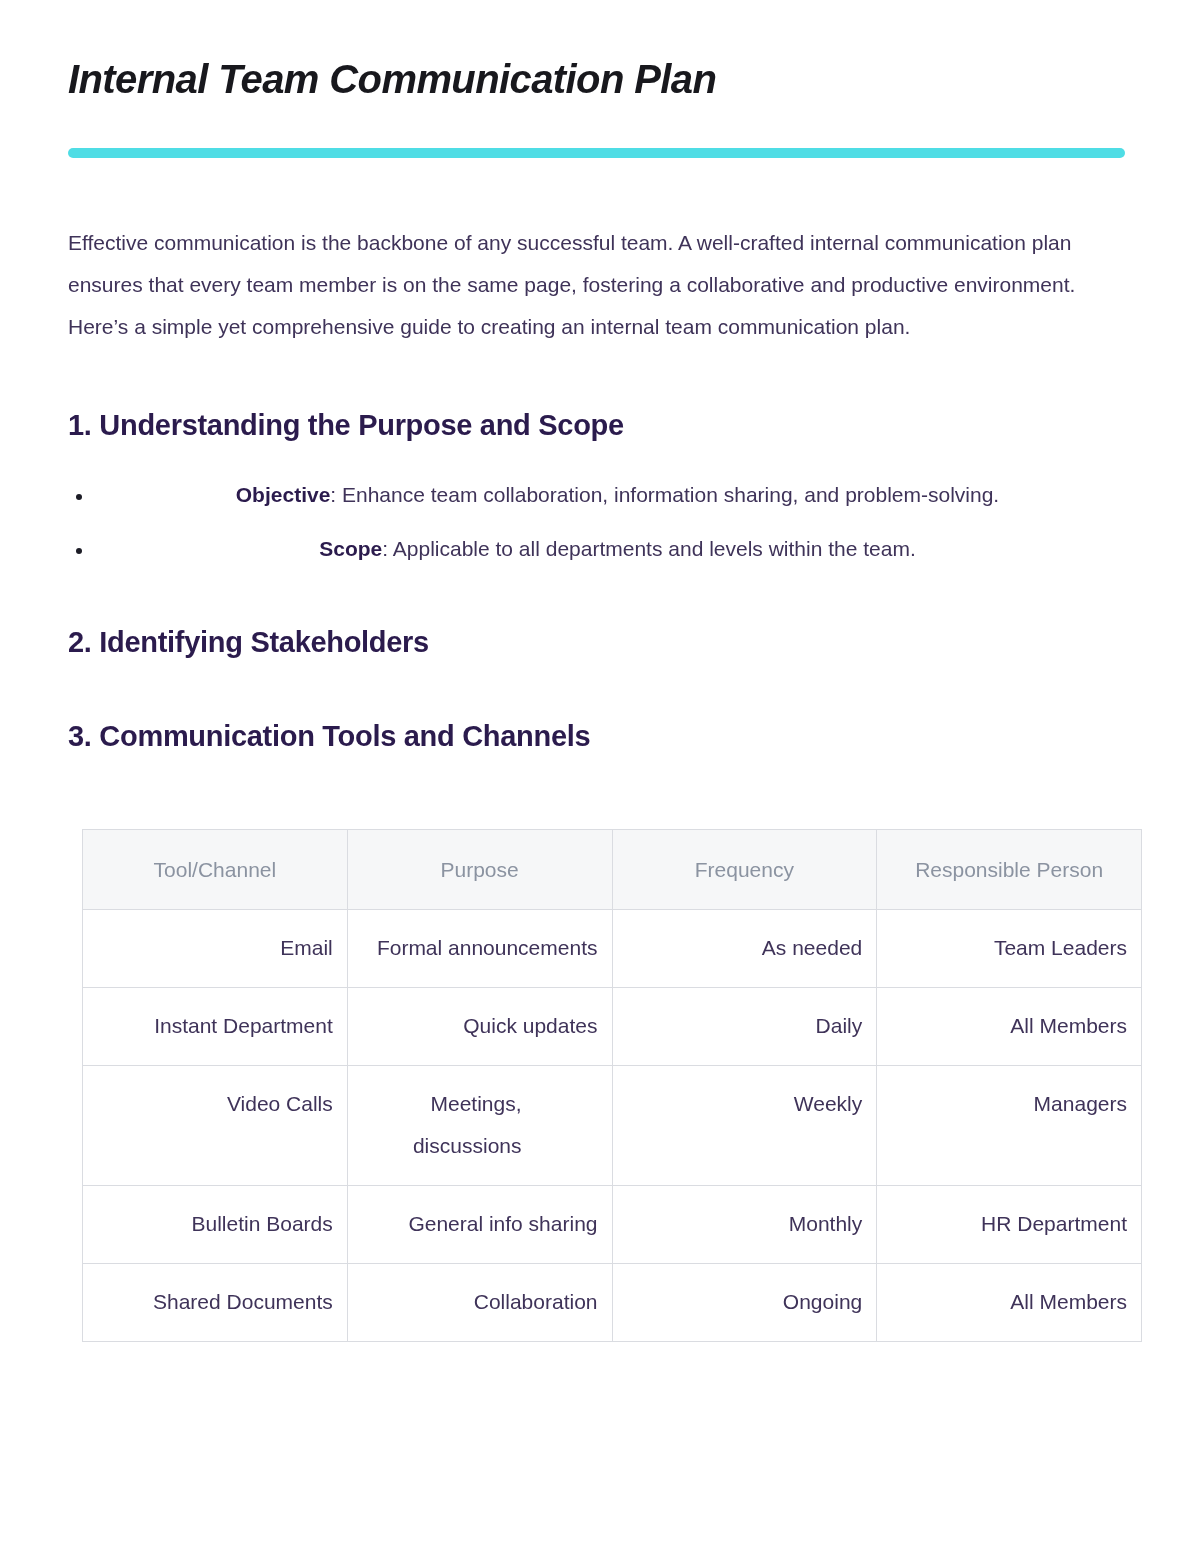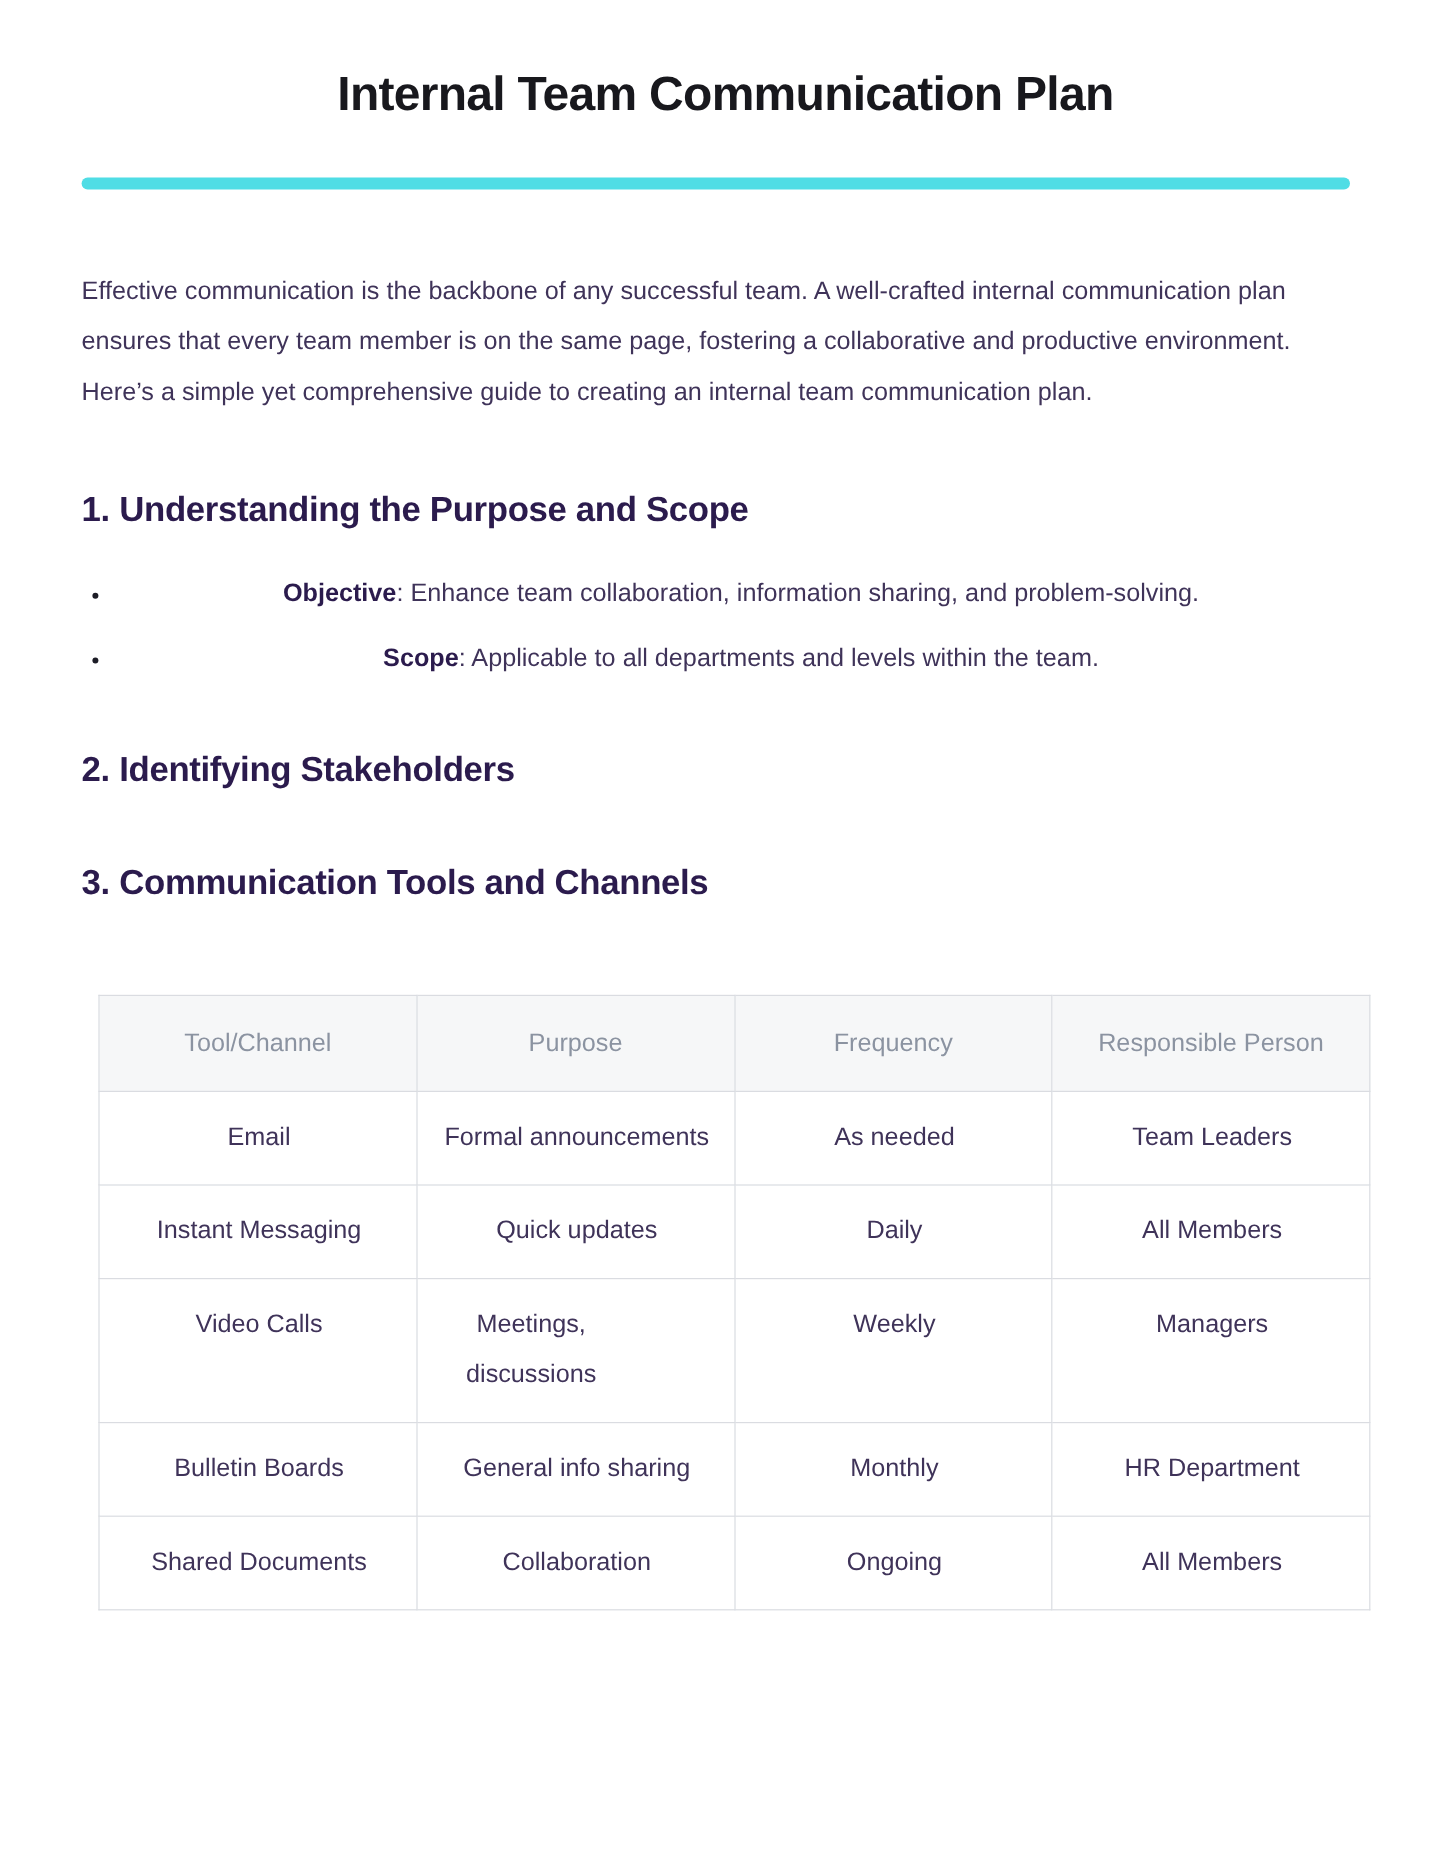--- a/index.html
+++ b/index.html
@@ -25,22 +25,22 @@
     background: #ffffff;
     overflow: hidden;
     position: relative;
   }
   .doc-title {
     margin: 26px 0 0 0;
     font-size: 40px;
     line-height: 46px;
     font-weight: 700;
     letter-spacing: -0.6px;
-    text-align: center;
     color: var(--title);
+    font-style: italic;
   }
   .divider {
     margin-top: 46px;
     height: 10px;
     width: 1057px;
     border-radius: 6px;
     background: var(--accent);
   }
   .intro {
     margin: 64px 0 0 0;
@@ -88,21 +88,21 @@
     font-size: 21px;
     line-height: 25px;
     text-align: center;
     padding: 27px 12px;
   }
   table.comm-table td {
     border: 1px solid var(--table-border);
     color: var(--body-text);
     font-size: 21px;
     line-height: 42px;
-    text-align: center;
+    text-align: right;
     vertical-align: top;
     padding: 17px 14px 18px 16px;
   }
 </style>
 </head>
 <body>
 
 <div class="page">
 
   <h1 class="doc-title">Internal Team Communication Plan</h1>
@@ -131,21 +131,21 @@
       </tr>
     </thead>
     <tbody>
       <tr>
         <td>Email</td>
         <td>Formal announcements</td>
         <td>As needed</td>
         <td>Team Leaders</td>
       </tr>
       <tr>
-        <td>Instant Messaging</td>
+        <td>Instant Department</td>
         <td>Quick updates</td>
         <td>Daily</td>
         <td>All Members</td>
       </tr>
       <tr>
         <td>Video Calls</td>
         <td style="padding-right:90px;">Meetings, discussions</td>
         <td>Weekly</td>
         <td>Managers</td>
       </tr>

